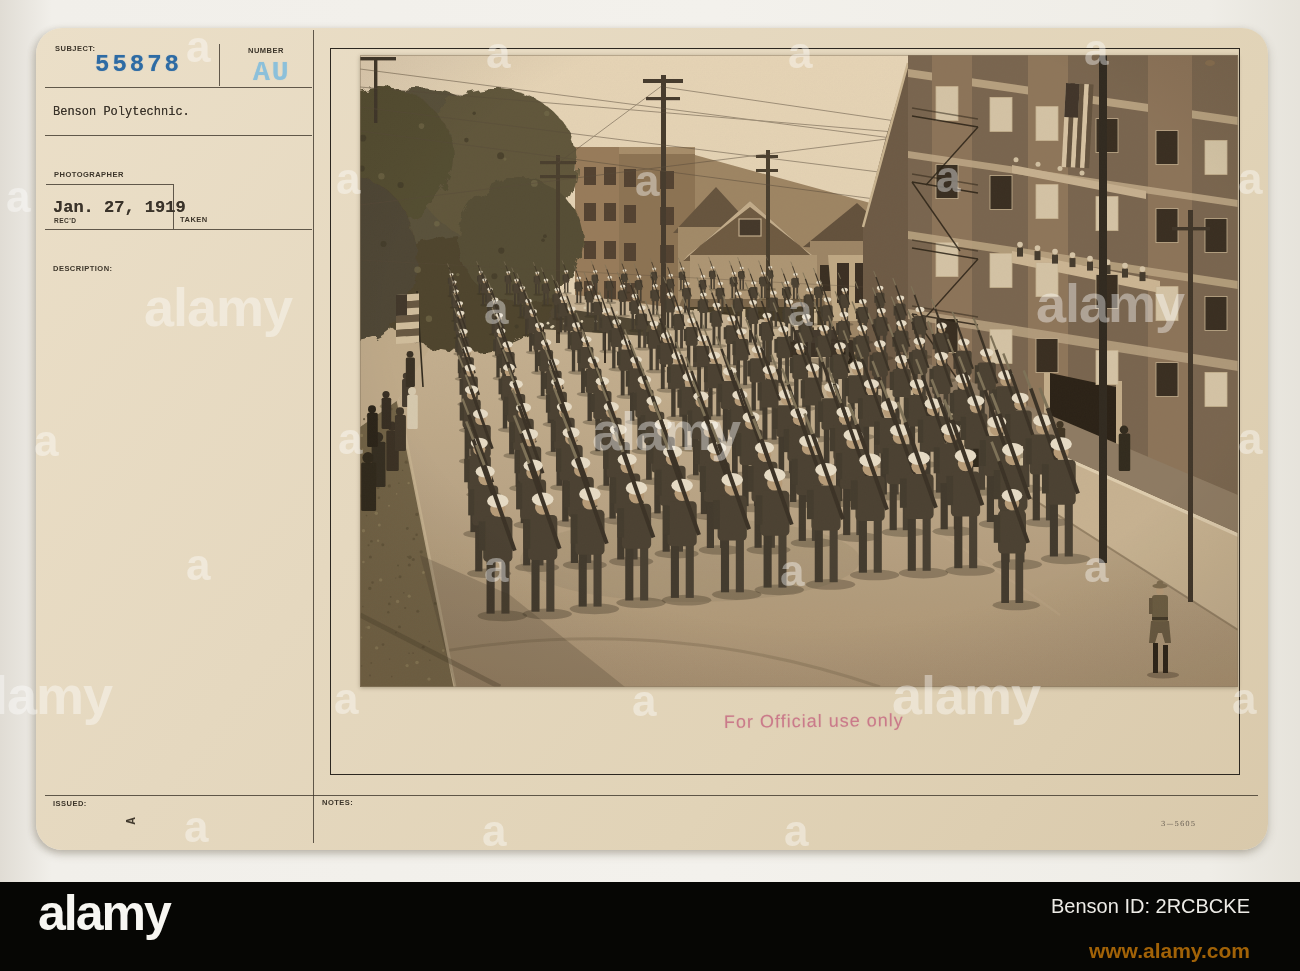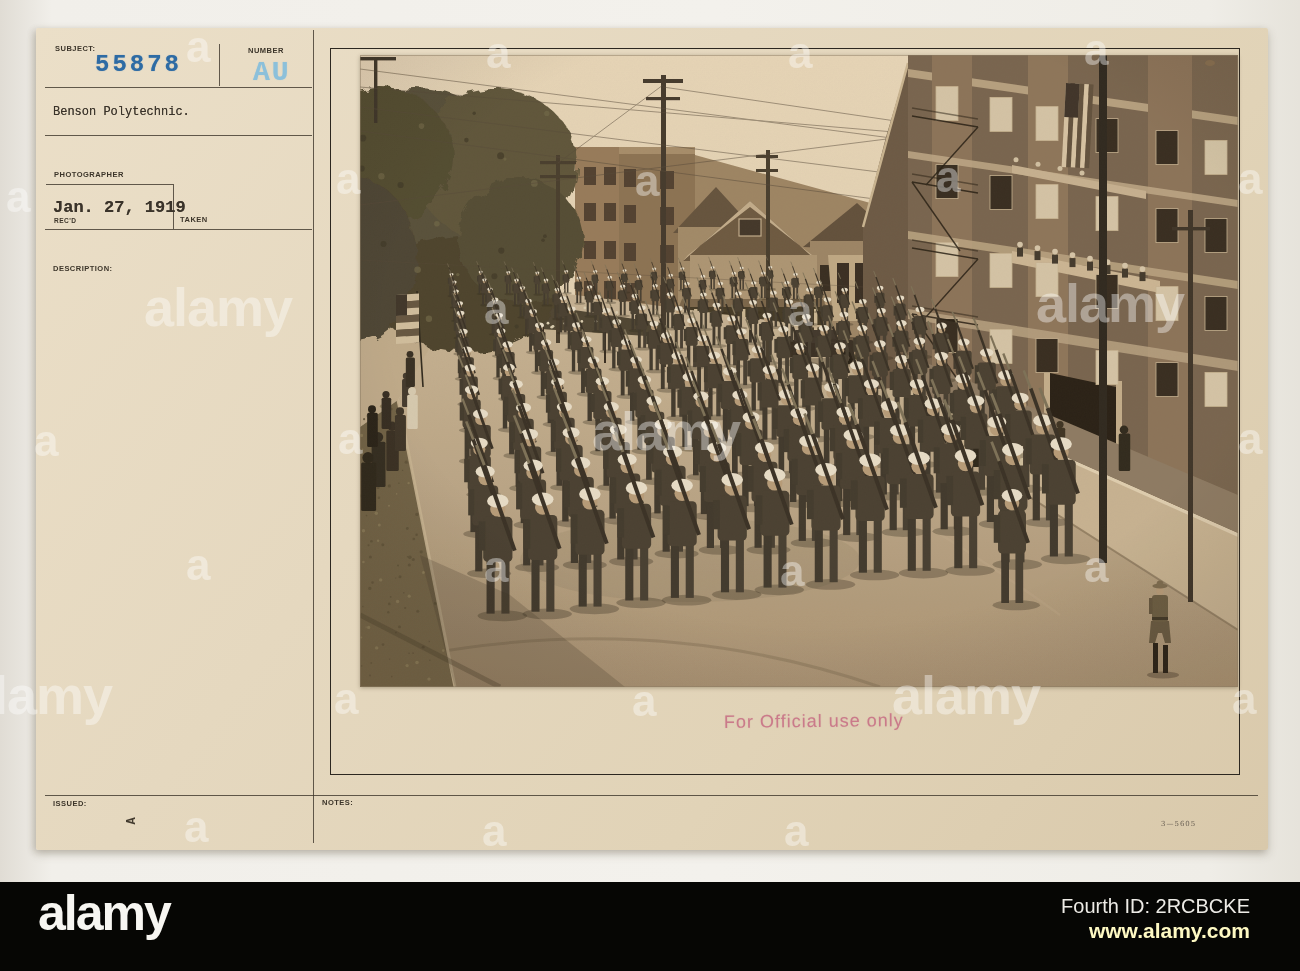--- a/index.html
+++ b/index.html
@@ -1,21 +1,21 @@
 <!DOCTYPE html>
 <html><head>
 <meta charset="utf-8">
 <style>
   * { margin:0; padding:0; box-sizing:border-box; }
   html,body { width:1300px; height:971px; overflow:hidden; }
   body { font-family:"Liberation Sans", sans-serif; background:#f0eee9; }
   .page { position:relative; width:1300px; height:971px;
           background:linear-gradient(90deg,#e0dcd4 0,#f1efea 4%,#f3f1ec 55%,#efede7 93%,#e6e3db 100%); }
   .card { position:absolute; left:36px; top:28px; width:1232px; height:822px;
-          border-radius:2px;
+          border-radius:26px;
           background:linear-gradient(128deg,#ebdfc8 0%,#e5d8bf 38%,#e1d3b7 68%,#d9c9ab 100%);
           box-shadow:0 4px 10px rgba(95,82,60,.28), -3px 2px 6px rgba(95,82,60,.18); }
   .hline { position:absolute; height:1px; background:#3d362b; opacity:.8; }
   .vline { position:absolute; width:1px; background:#3d362b; opacity:.8; }
   .lbl { position:absolute; font:700 8px/1.1 "Liberation Sans",sans-serif;
          letter-spacing:.5px; color:#3c352a; transform:scaleX(.94); transform-origin:left top; }
   .lbl-xs { font-size:7px; }
   .mono { position:absolute; font-family:"Liberation Mono","DejaVu Sans Mono",monospace;
           color:#3a332a; white-space:pre; }
   .typed15 { font-size:17px; line-height:21px; font-weight:700; text-shadow:0 0 .6px rgba(58,51,42,.7); }
@@ -37,21 +37,21 @@
            text-shadow:0 0 1px rgba(199,110,132,.35); }
   .wm-layer { position:absolute; left:0; top:0; width:1300px; height:882px; overflow:hidden; pointer-events:none; }
   .wm { position:absolute; color:rgba(255,255,255,.40); font-weight:700; font-family:"Liberation Sans",sans-serif; }
   .wm-a { font-size:44px; }
   .wm-word { font-size:54px; letter-spacing:-1px; }
   .footer { position:absolute; left:0; top:882px; width:1300px; height:89px; background:#060604; }
   .footer-logo { position:absolute; left:38px; top:6px; font:700 50px/1 "Liberation Sans",sans-serif;
                  letter-spacing:-2px; color:#f7f6f2; }
   .footer-right { position:absolute; right:50px; top:12px; text-align:right; color:#edebe6; }
   .footer-id { font:400 20px/24px "Liberation Sans",sans-serif; }
-  .footer-url { font:700 21px/26px "Liberation Sans",sans-serif; color:#fef9c3; }
+  .footer-url { font:700 21px/26px "Liberation Sans",sans-serif; color:#a16207;margin-top:20px; }
   .blemish { position:absolute; left:1205px; top:60px; width:10px; height:6px; border-radius:50%;
              background:rgba(160,125,80,.28); }
 </style>
 </head>
 <body>
 
 <div class="page">
 
   <div class="card">
 
@@ -804,17 +804,17 @@
       <span class="wm wm-word" style="left: 892px; top: 664px;">alamy</span>
       <span class="wm wm-a" style="left: 1232px; top: 674px;">a</span>
       <span class="wm wm-a" style="left: 184px; top: 802px;">a</span>
       <span class="wm wm-a" style="left: 482px; top: 806px;">a</span>
       <span class="wm wm-a" style="left: 784px; top: 806px;">a</span>
     </div>
 
   <div class="footer">
     <span class="footer-logo">alamy</span>
     <div class="footer-right">
-      <div class="footer-id">Fourth ID: 2RCBCKE</div>
+      <div class="footer-id">Benson ID: 2RCBCKE</div>
       <div class="footer-url">www.alamy.com</div>
     </div>
   </div>
 </div>
 
 </body></html>

